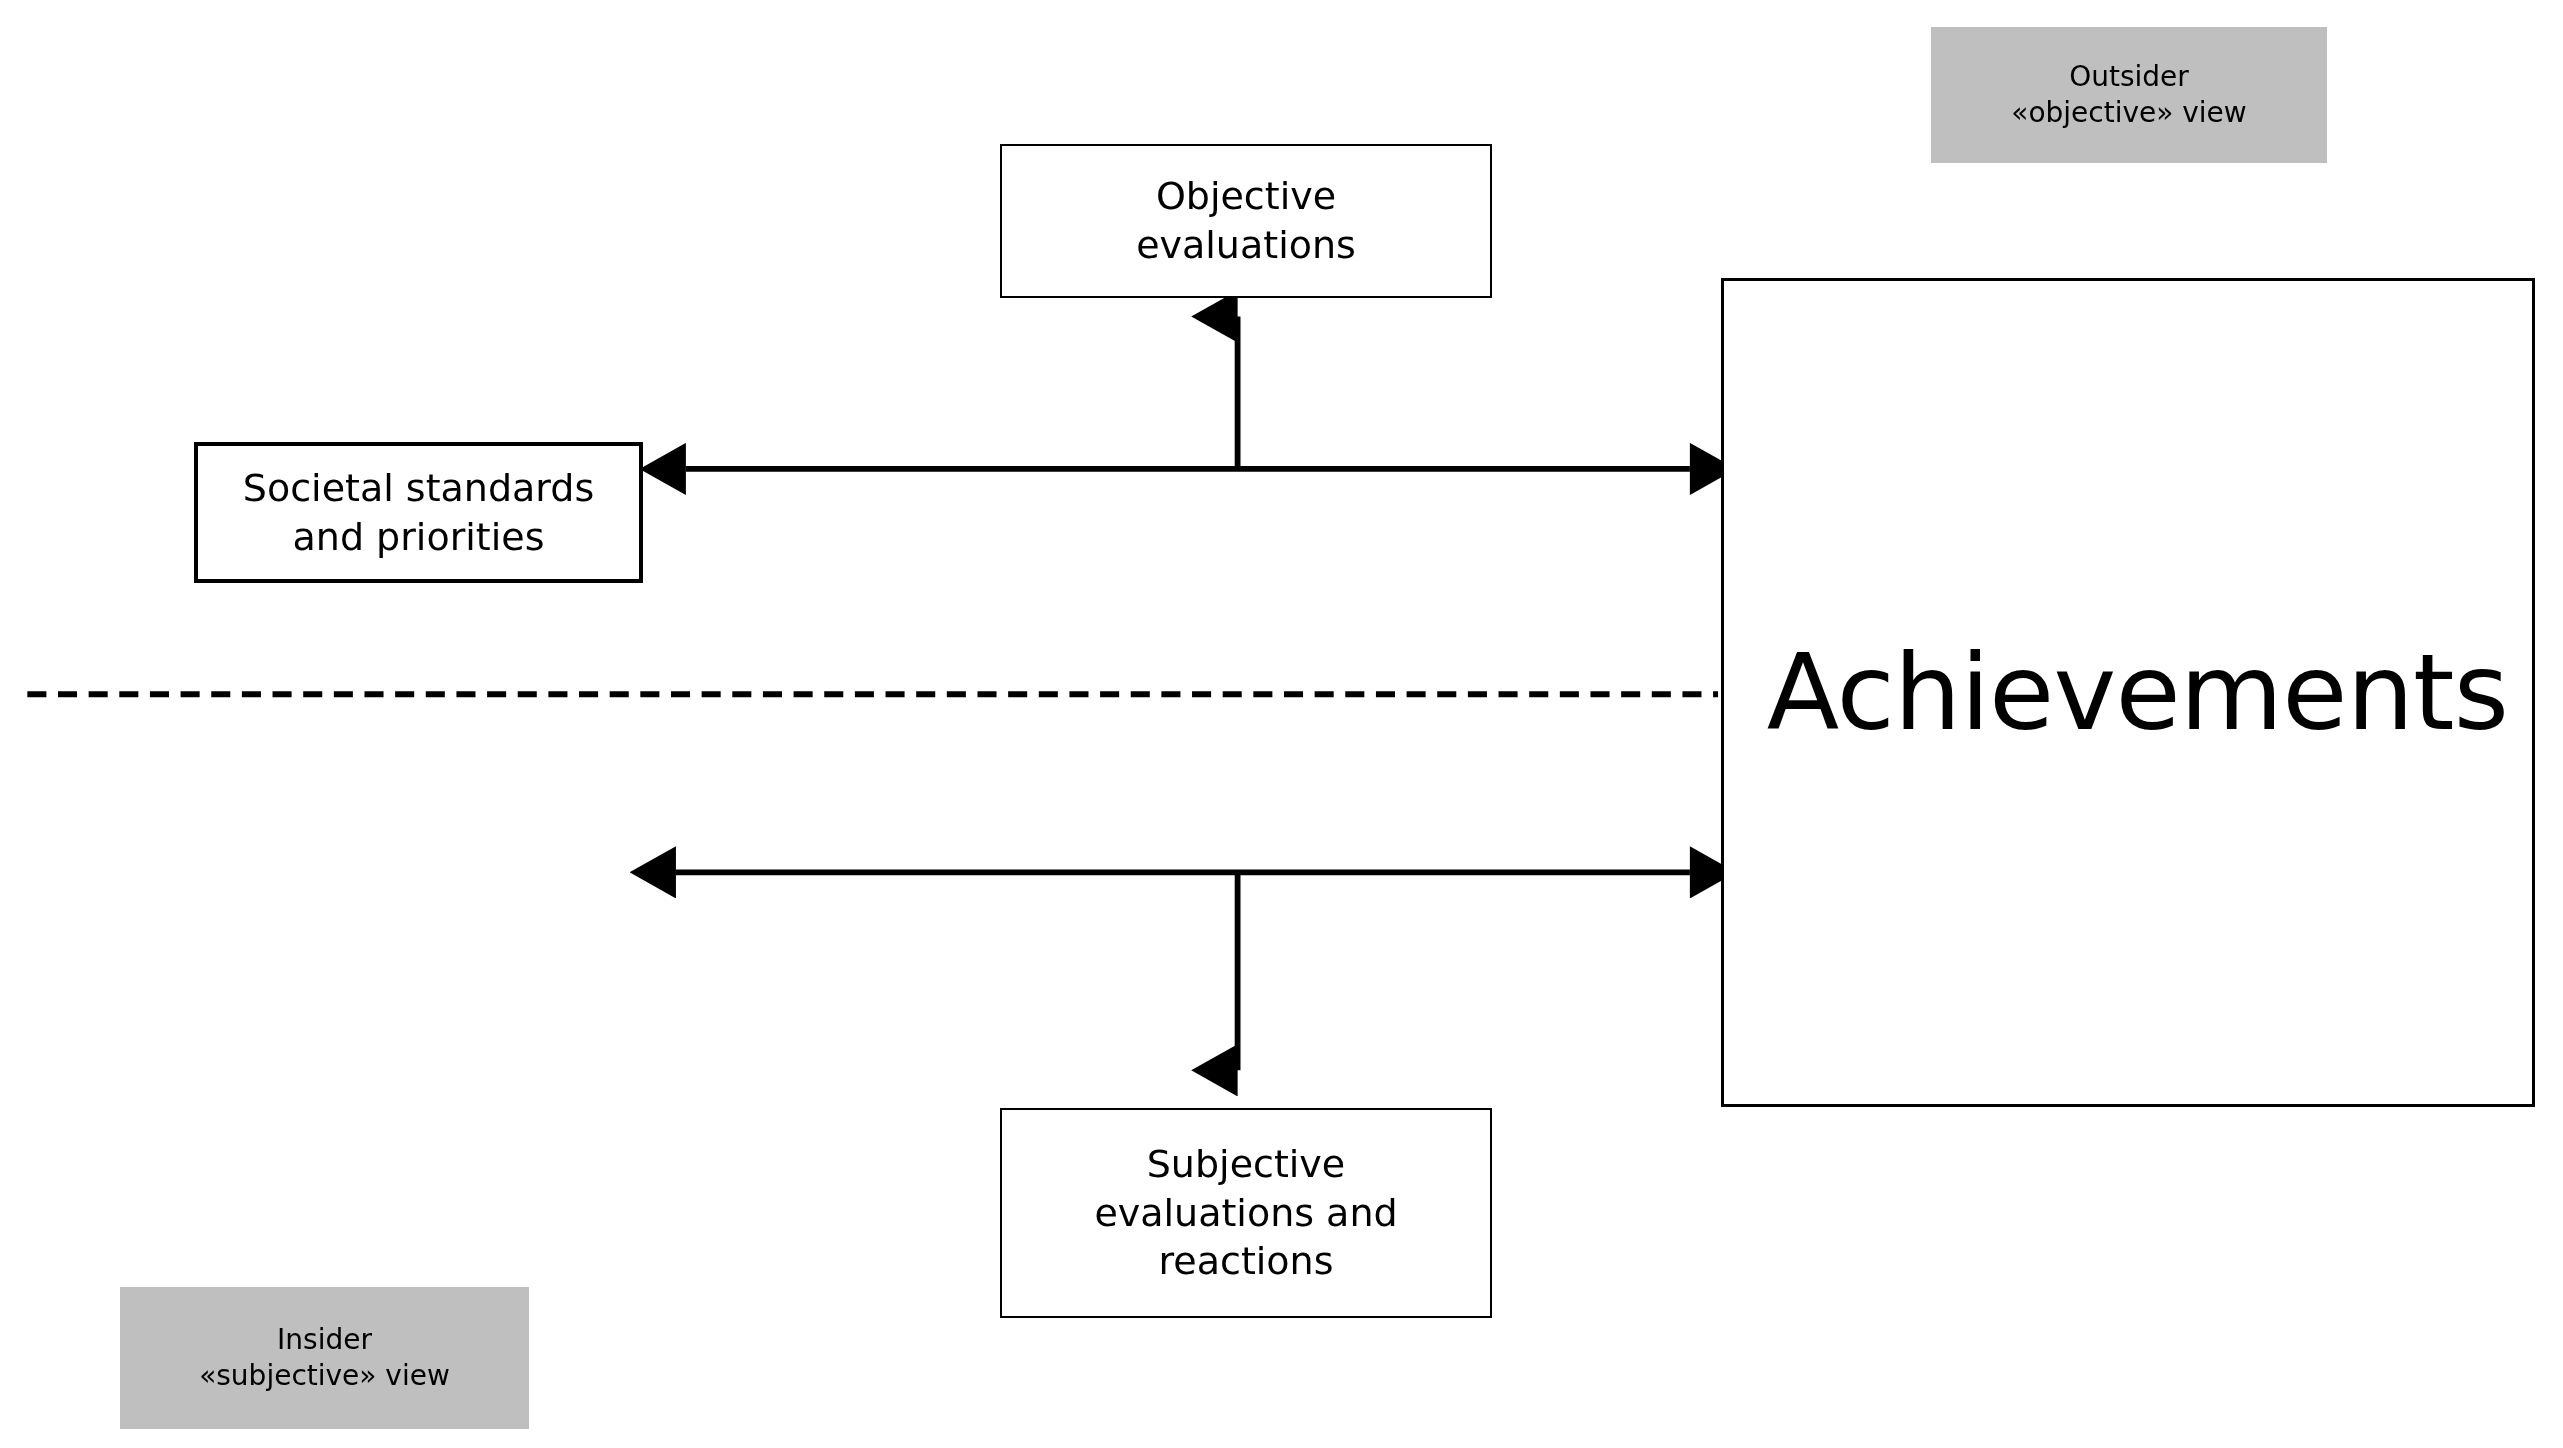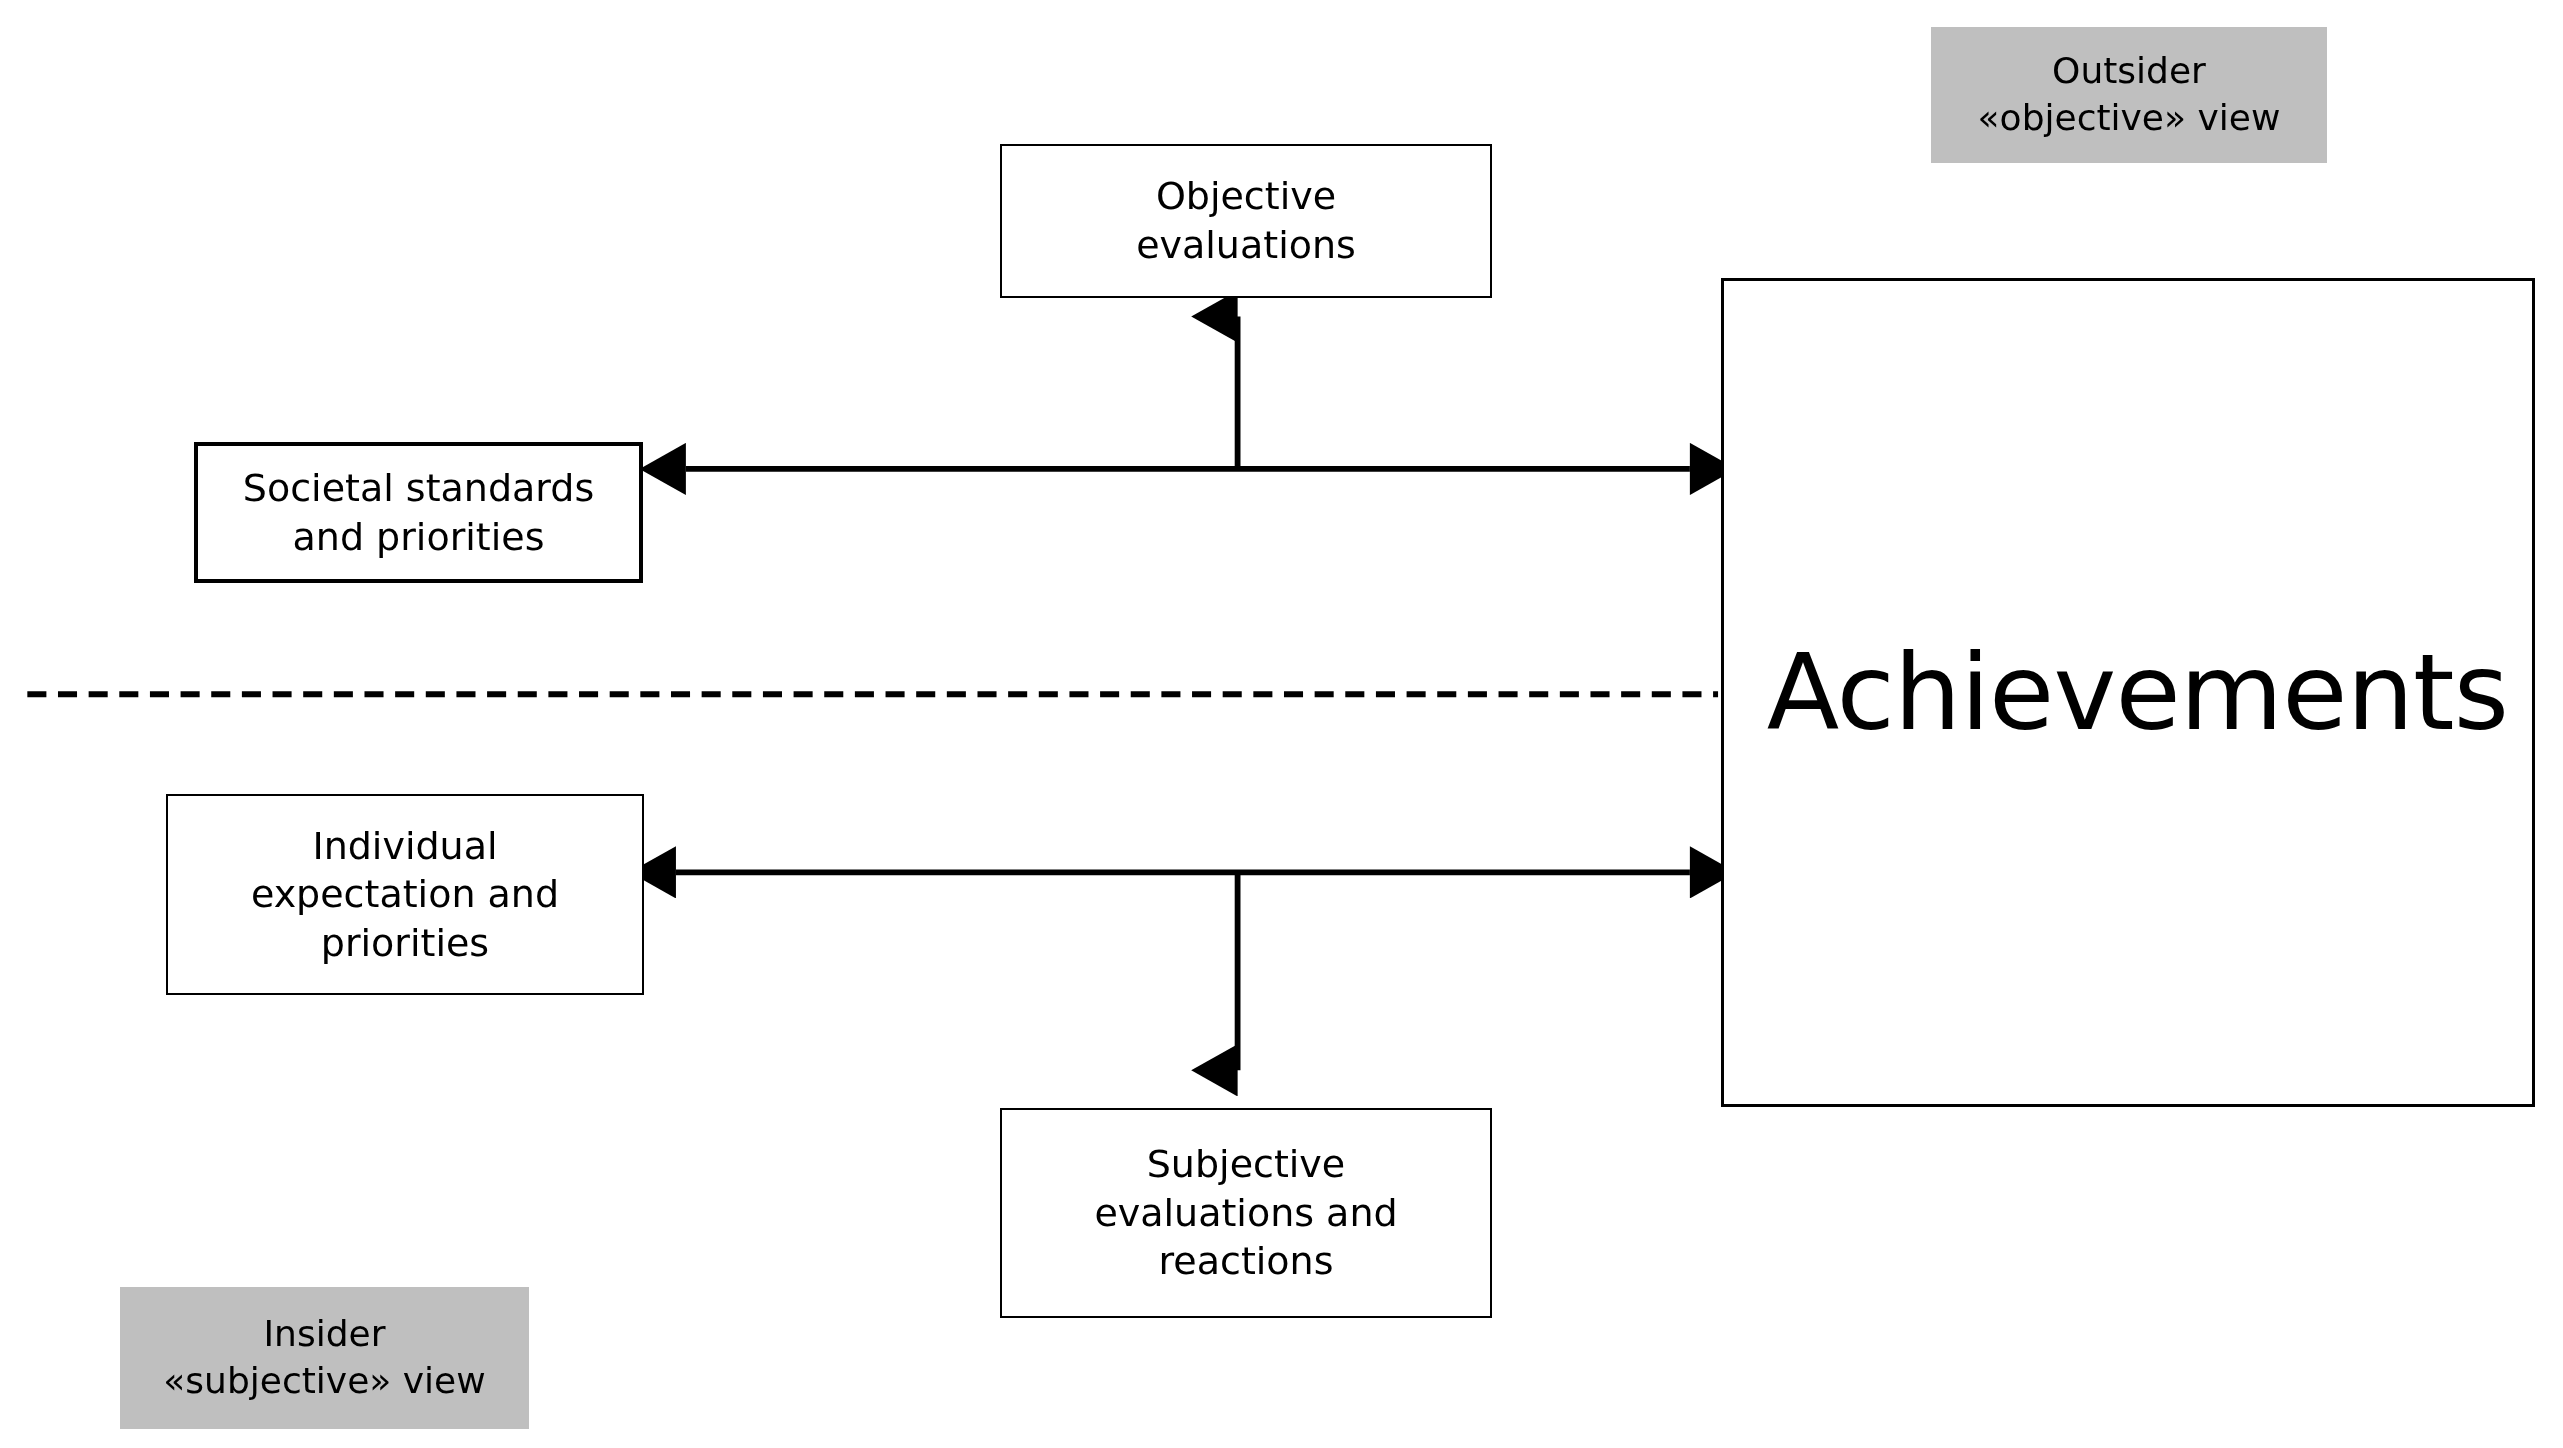--- a/index.html
+++ b/index.html
@@ -67,21 +67,21 @@
   .view-label {
     position: absolute;
     box-sizing: border-box;
     background: #bfbfbf;
     color: #000000;
     display: flex;
     align-items: center;
     justify-content: center;
     text-align: center;
     line-height: 1.3;
-    font-size: 36px;
+    font-size: 28px;
     white-space: pre-line;
   }
   .view-outsider {
     left: 1931px; top: 27px;
     width: 396px;  height: 136px;
   }
   .view-insider {
     left: 120px;  top: 1287px;
     width: 409px; height: 142px;
   }
@@ -126,23 +126,20 @@
 
     <line x1="33" y1="838" x2="2074" y2="838" stroke="#000000" stroke-width="7" stroke-dasharray="23 14"></line>
   </svg>
 
   <div class="node node-objective">Objective
 evaluations</div>
 
   <div class="node node-societal">Societal standards
 and priorities</div>
 
-  <div class="node node-individual">Individual
-expectation and
-priorities</div>
 
   <div class="node node-subjective">Subjective
 evaluations and
 reactions</div>
 
   <div class="node node-achievements">Achievements</div>
 
   <div class="view-label view-outsider">Outsider
 «objective» view</div>
 

